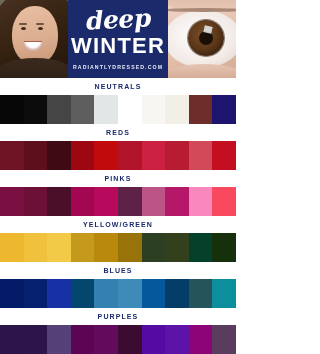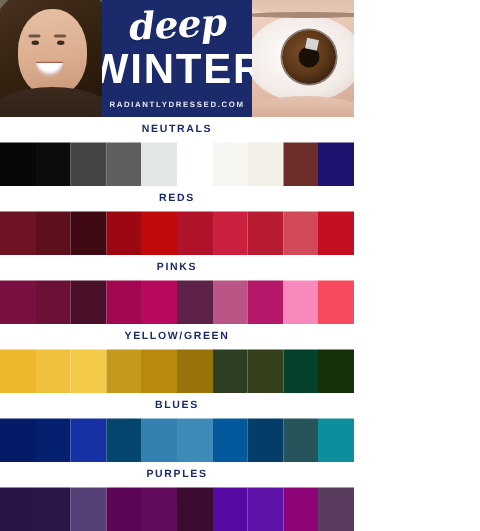--- a/index.html
+++ b/index.html
@@ -121,21 +121,21 @@
     font-size: 25px;
     line-height: 1;
     letter-spacing: -0.5px;
     margin-bottom: 3px;
     transform: rotate(-3deg);
     text-shadow: 0 1px 0 rgba(0,0,0,.18);
   }
   .t-winter {
     font-family: "Liberation Sans", sans-serif;
     font-weight: 700;
-    font-size: 28px;
+    font-size: 22px;
     line-height: 1;
     letter-spacing: 1.2px;
   }
   .t-url {
     font-family: "Liberation Sans", sans-serif;
     font-weight: 700;
     font-size: 5.2px;
     letter-spacing: 1.1px;
     margin-top: 7px;
     color: #e6e9f4;

